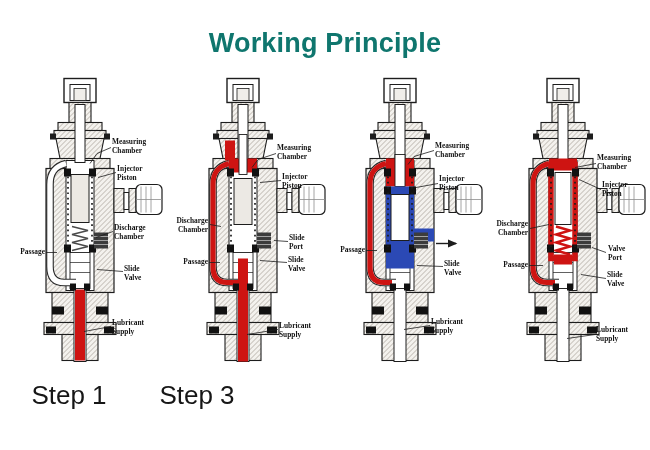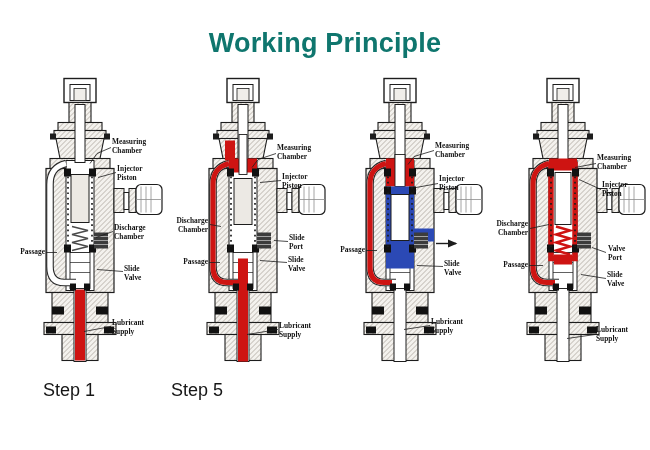--- a/index.html
+++ b/index.html
@@ -7,21 +7,21 @@
           font-family:"Liberation Sans",sans-serif;}
   .title{position:absolute;left:0;top:28px;width:650px;text-align:center;
          font-size:27px;font-weight:700;color:#0f766e;letter-spacing:.2px;}
   .panel{position:absolute;top:76px;width:170px;height:288px;}
   .panel svg{position:absolute;left:0;top:0;width:170px;height:288px;}
   .lbl{position:absolute;font-family:"Liberation Serif",serif;font-weight:700;
        font-size:7.4px;line-height:1.15;color:#141414;white-space:pre-line;}
   .lbl.l{left:0;width:45px;text-align:right;}
   .lbl.r{text-align:left;}
   .caption{position:absolute;top:380px;width:100px;text-align:center;
-           font-size:18px;font-weight:500;color:#161616;}
+           font-size:26px;font-weight:500;color:#161616;}
   .ink{stroke:#1d1d1d;fill:none;}
 </style>
 </head>
 <body>
 
 <div class="canvas">
 
   <div class="title">Working Principle</div>
 
   <svg width="0" height="0" style="position:absolute" aria-hidden="true">
@@ -183,15 +183,15 @@
     <div class="lbl r" style="left:125px;top:169px">Valve
 Port</div>
     <div class="lbl l" style="top:185px">Passage</div>
     <div class="lbl r" style="left:124px;top:195px">Slide
 Valve</div>
     <div class="lbl r" style="left:113px;top:250px">Lubricant
 Supply</div>
   </div>
 
   <div class="caption" style="left:19px">Step 1</div>
-  <div class="caption" style="left:147px">Step 5</div>
+  <div class="caption" style="left:147px">Step 3</div>
 
 </div>
 
 </body></html>

